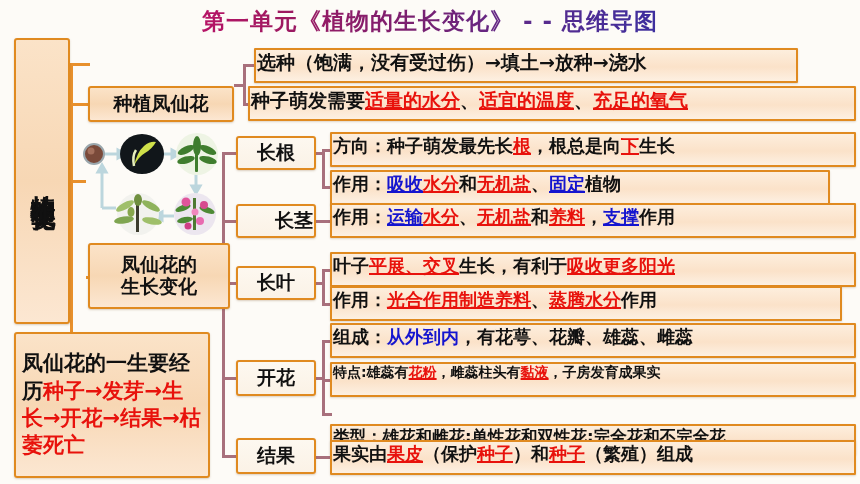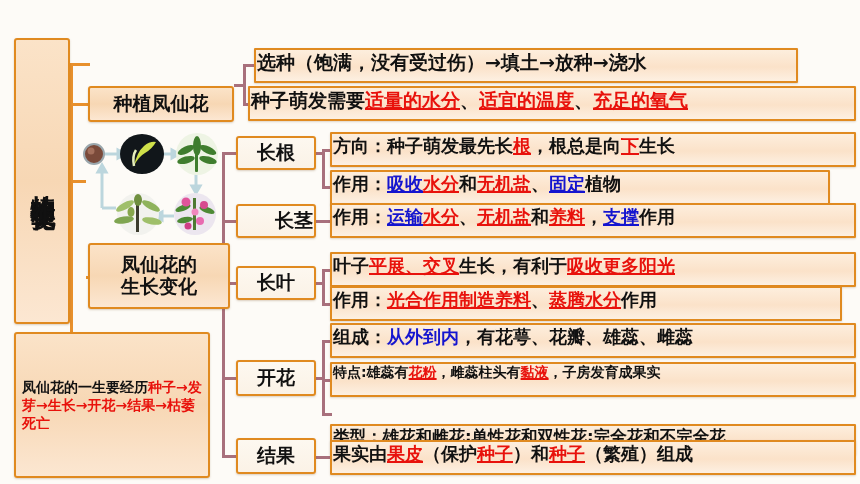--- a/index.html
+++ b/index.html
@@ -50,21 +50,21 @@
     text-orientation:upright;
     letter-spacing:2px;
     border-width:2px;
     padding:4px 0;
   }
 
   
   #b-seed{left:88px;top:46px;width:146px;height:36px;font-size:19px;}
   #b-plant{left:88px;top:86px;width:146px;height:36px;font-size:19px;}
   #b-growth{left:88px;top:243px;width:142px;height:66px;font-size:19px;flex-direction:column;}
-  #b-life{left:14px;top:332px;width:196px;height:146px;font-size:14px;
+  #b-life{left:14px;top:332px;width:196px;height:146px;font-size:21px;
           padding:0 6px;align-items:center;justify-content:center;}
   #b-life .lifetext{display:block;text-align:left;line-height:1.3;}
 
   
   .lbl{font-size:19px;}
   #l-root{left:236px;top:136px;width:80px;height:34px;}
   #l-stem{left:236px;top:204px;width:80px;height:34px;padding-left:36px;}
   #l-leaf{left:236px;top:266px;width:80px;height:34px;}
   #l-flower{left:236px;top:360px;width:80px;height:36px;}
   #l-fruit{left:236px;top:438px;width:80px;height:36px;}
@@ -103,20 +103,21 @@
   .ln.m{background:#a8707c;}
 
   
   #collage{position:absolute;left:82px;top:126px;width:140px;height:112px;}
 </style>
 </head>
 <body>
 
 <div id="root">
 
+  <div class="title">第一单元《植物的生长变化》 - - 思维导图</div>
 
   <div class="ln" style="left:70px;top:180px;width:16px;height:3px;"></div>
   <div class="ln" style="left:70px;top:64px;width:3px;height:340px;"></div>
   <div class="ln" style="left:70px;top:63px;width:20px;height:3px;"></div>
   <div class="ln" style="left:70px;top:103px;width:20px;height:3px;"></div>
   <div class="ln" style="left:70px;top:403px;width:20px;height:3px;"></div>
   <div class="ln" style="left:86px;top:276px;width:6px;height:3px;"></div>
 
   <div class="ln m" style="left:243px;top:64px;width:3px;height:42px;"></div>
   <div class="ln m" style="left:234px;top:84px;width:12px;height:3px;"></div>

